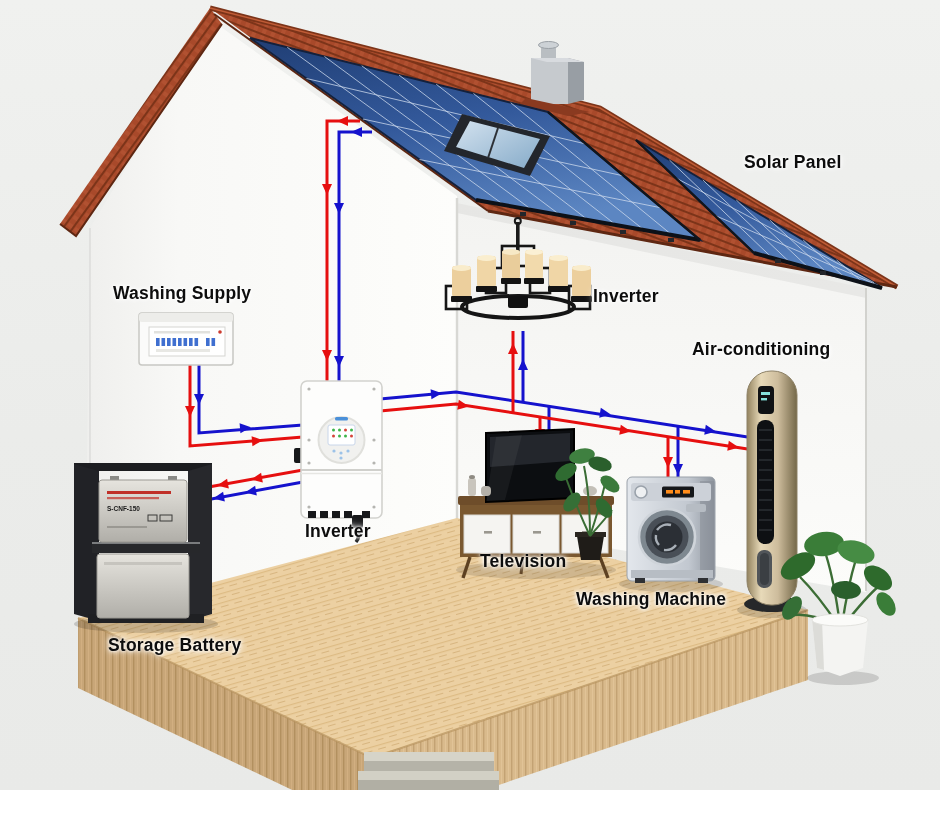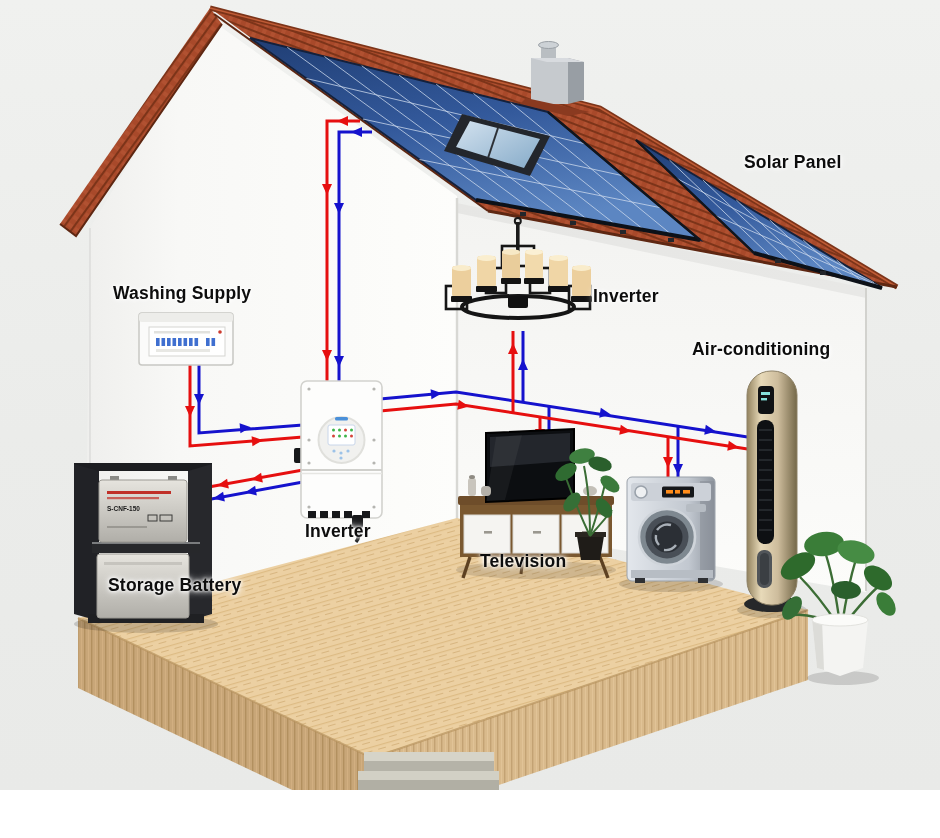--- a/index.html
+++ b/index.html
@@ -502,14 +502,15 @@
     <ellipse cx="840" cy="620" rx="28" ry="6" fill="#fbfbf9" stroke="#e2e2de"></ellipse>
   </g>
 </svg>
 
 <div class="lbl" style="left:744px;top:152px">Solar Panel</div>
 <div class="lbl" style="left:113px;top:283px">Washing Supply</div>
 <div class="lbl" style="left:593px;top:286px">Inverter</div>
 <div class="lbl" style="left:692px;top:339px">Air-conditioning</div>
 <div class="lbl" style="left:305px;top:521px">Inverter</div>
 <div class="lbl" style="left:480px;top:551px">Television</div>
-<div class="lbl" style="left:108px;top:575px">Storage Battery</div>
+<div class="lbl" style="left:576px;top:589px">Washing Machine</div>
+<div class="lbl" style="left:108px;top:635px">Storage Battery</div>
 </div>
 
 </body></html>

